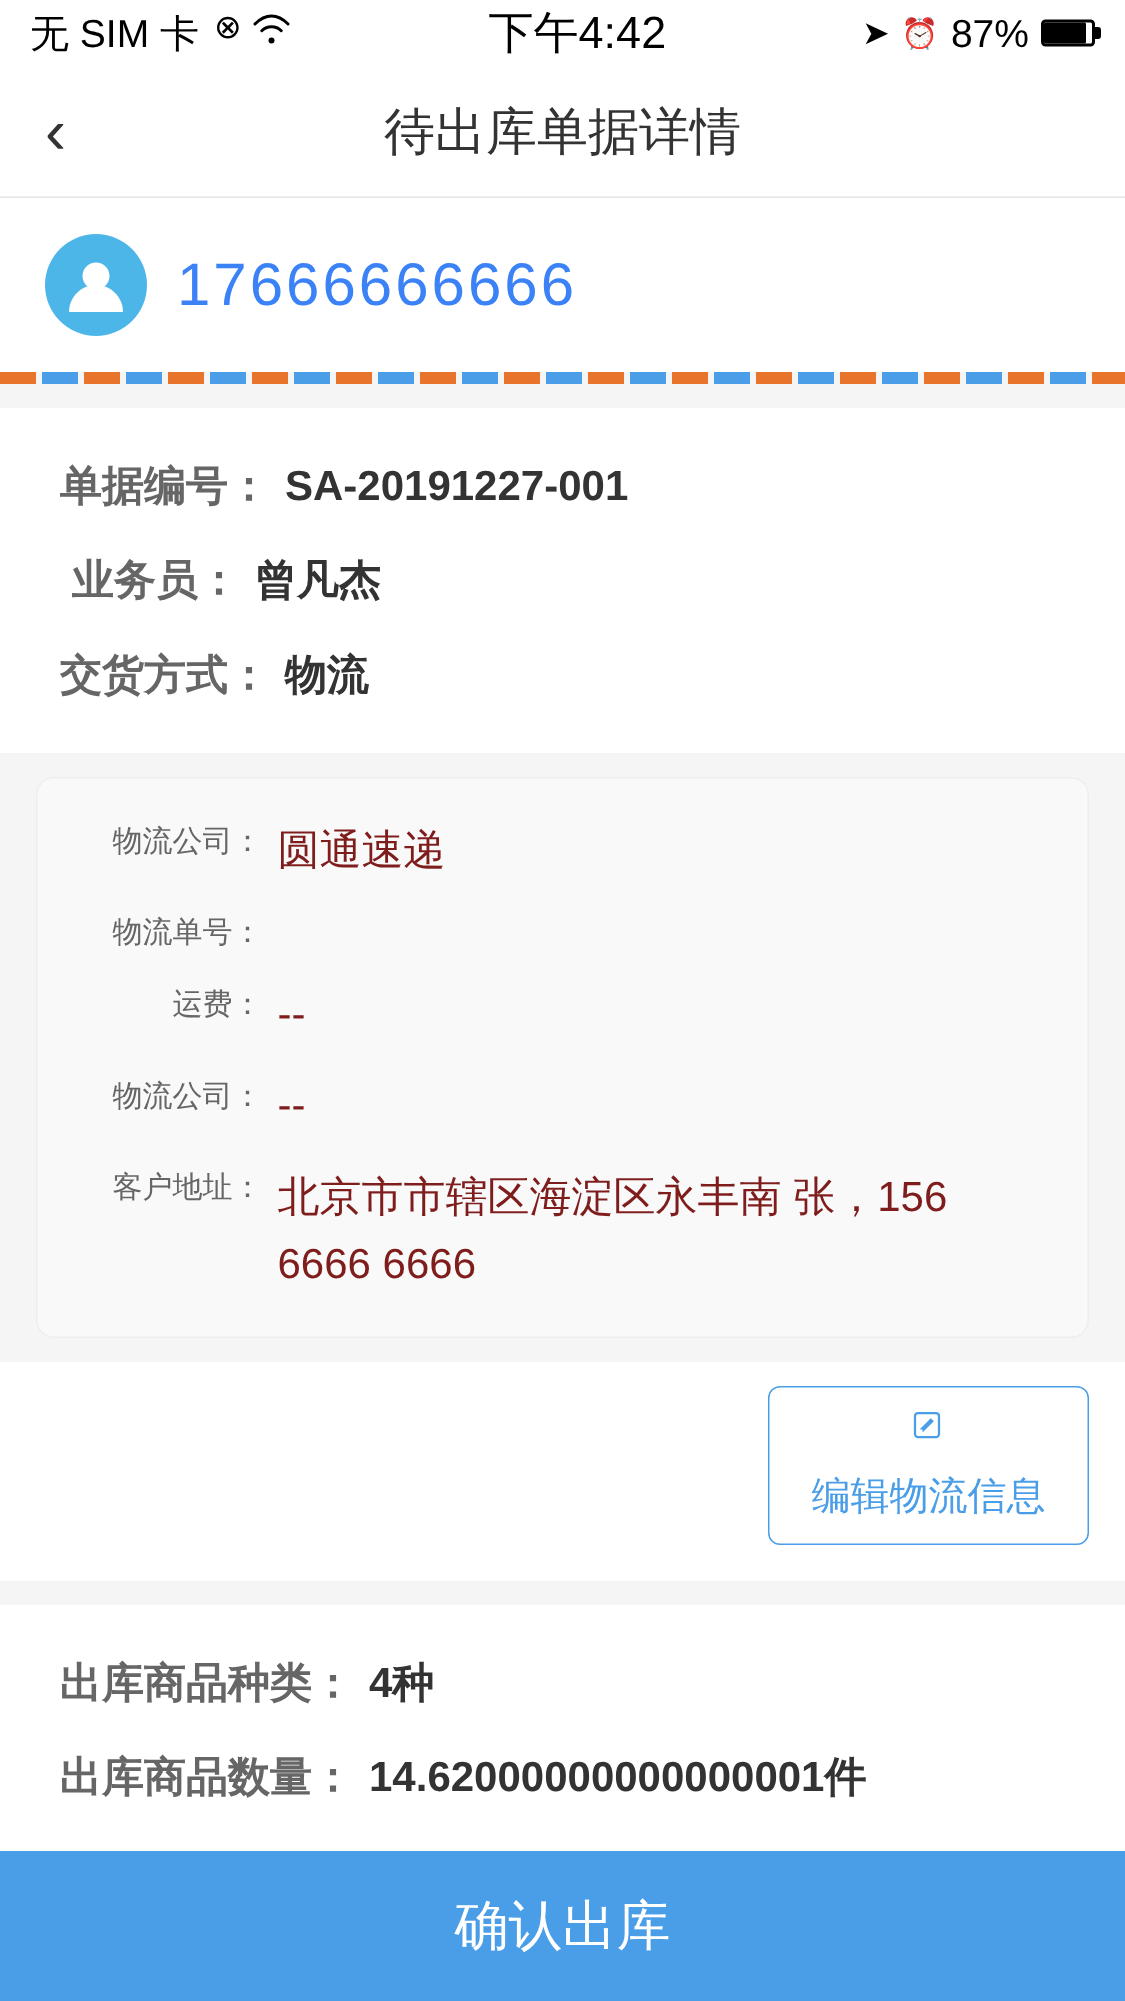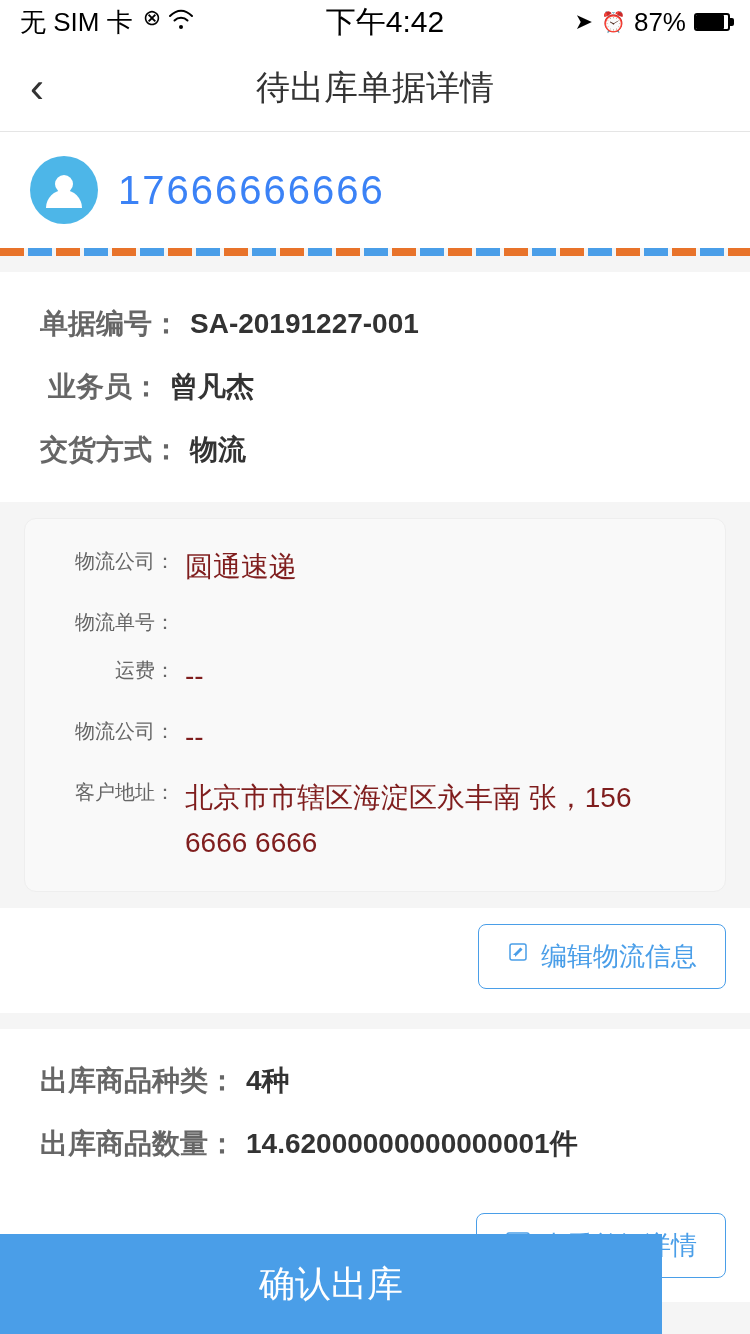--- a/index.html
+++ b/index.html
@@ -172,20 +172,21 @@
       border: 1.5px solid #4a9ee8;
       color: #4a9ee8;
       background: #fff;
       border-radius: 8px;
       padding: 14px 28px;
       font-size: 26px;
       display: flex;
       align-items: center;
       gap: 10px;
       cursor: pointer;
+      flex-direction: column;
     }
 
     
     .section-sep {
       height: 16px;
       background: #f5f5f5;
     }
 
     
     .goods-section {
@@ -218,21 +219,21 @@
       flex: 1;
       background: #f5f5f5;
       min-height: 180px;
     }
 
     
     .confirm-btn-wrapper {
       position: fixed;
       bottom: 0;
       left: 0;
-      width: 662px;
+      width: 750px;
       background: #4a9ee8;
       height: 100px;
       display: flex;
       align-items: center;
       justify-content: center;
       cursor: pointer;
     }
     .confirm-btn-text {
       color: #fff;
       font-size: 36px;

